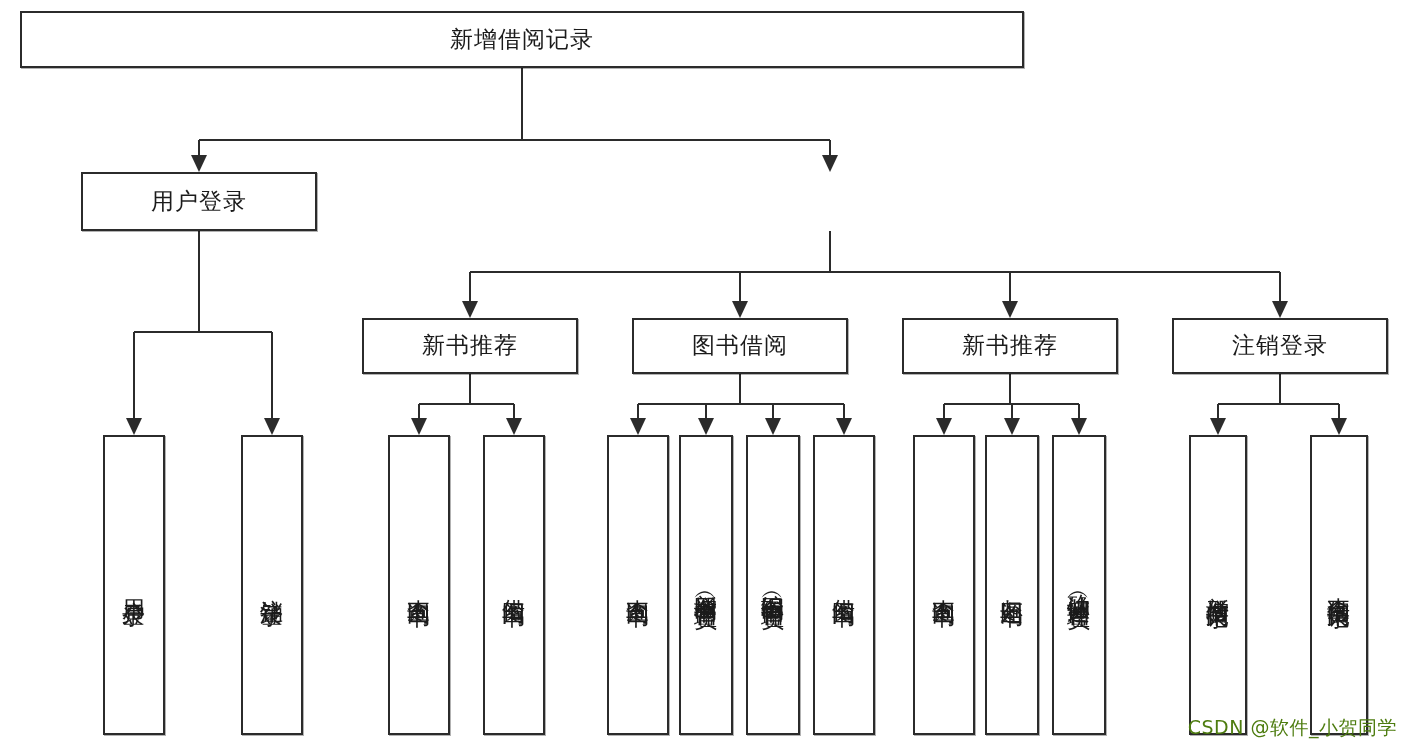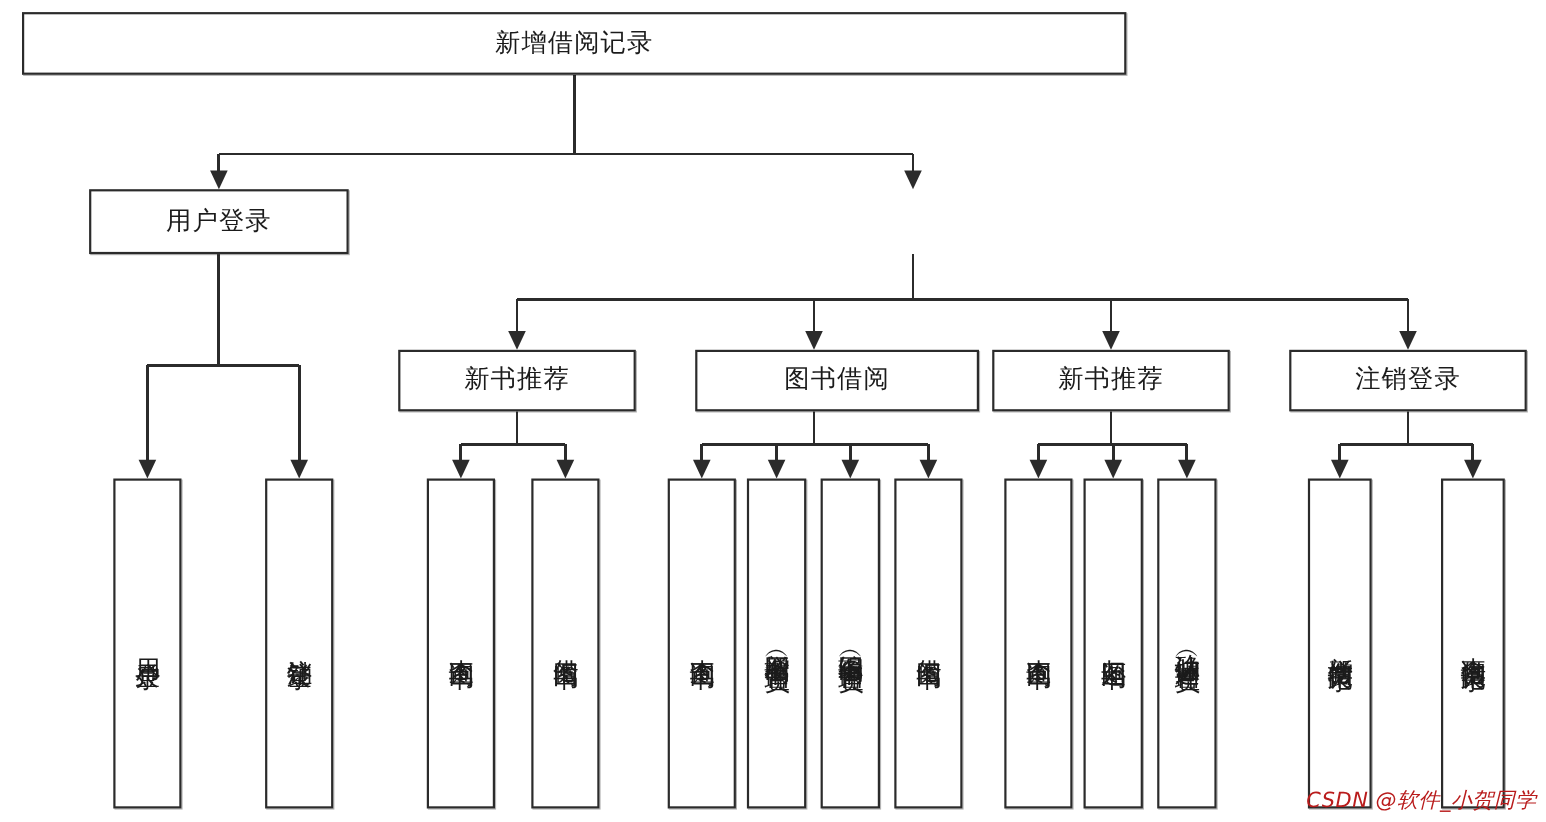--- a/index.html
+++ b/index.html
@@ -63,24 +63,23 @@
     top: 0;
     width: 1405px;
     height: 747px;
     pointer-events: none;
   }
   .watermark {
     position: absolute;
     right: 8px;
     bottom: 6px;
     font-size: 19px;
-    color: #b91c1c;
+    color: #4d7c0f;
     letter-spacing: 0.5px;
     white-space: nowrap;
-    font-style: italic;
   }
 </style>
 </head>
 <body>
 
 <div id="diagram-root">
 
   <svg id="connector-layer" width="1405" height="747" viewBox="0 0 1405 747" xmlns="http://www.w3.org/2000/svg">
       <line x1="522" y1="68" x2="522" y2="140" stroke="#2b2b2b" stroke-width="2.6" shape-rendering="crispEdges"></line>
       <line x1="199" y1="140" x2="830" y2="140" stroke="#2b2b2b" stroke-width="2.6" shape-rendering="crispEdges"></line>
@@ -140,21 +139,21 @@
     <span class="label-h">新增借阅记录</span>
   </div>
 
   <div class="node node-h" id="node-l2-0" style="left: 81px; top: 172px; width: 236px; height: 59px;">
     <span class="label-h">用户登录</span>
   </div>
 
   <div class="node node-h" id="node-l3-0" style="left: 362px; top: 318px; width: 216px; height: 56px;">
     <span class="label-h">新书推荐</span>
   </div>
-  <div class="node node-h" id="node-l3-1" style="left: 632px; top: 318px; width: 258px; height: 56px;">
+  <div class="node node-h" id="node-l3-1" style="left: 632px; top: 318px; width: 216px; height: 56px;">
     <span class="label-h">图书借阅</span>
   </div>
   <div class="node node-h" id="node-l3-2" style="left: 902px; top: 318px; width: 216px; height: 56px;">
     <span class="label-h">新书推荐</span>
   </div>
   <div class="node node-h" id="node-l3-3" style="left: 1172px; top: 318px; width: 216px; height: 56px;">
     <span class="label-h">注销登录</span>
   </div>
 
   <div class="node node-v" id="node-leaf-0" style="left: 103px; top: 435px; width: 62px; height: 300px;">

